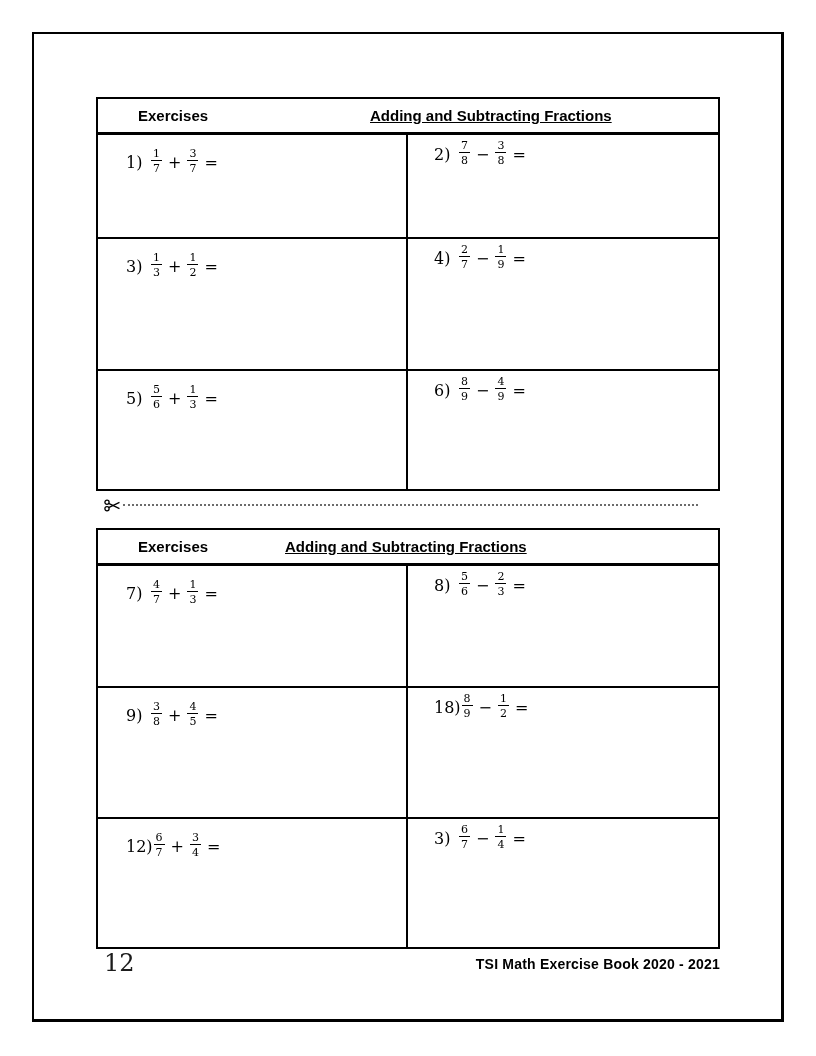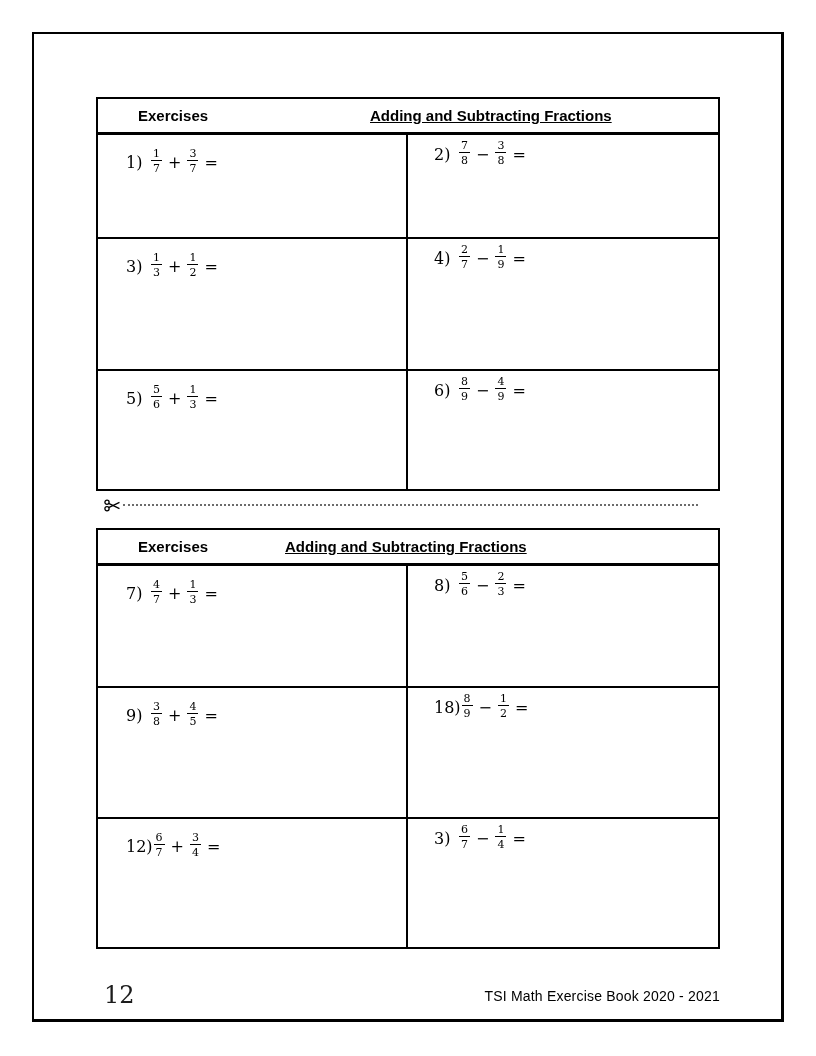--- a/index.html
+++ b/index.html
@@ -35,23 +35,23 @@
   .fden{padding-top:2px;text-align:center;}
   .op{font-size:16px;margin:0 5px;}
   .eqsign{font-size:16px;margin-left:5px;}
 
   
   .cutline{position:absolute;left:104px;width:594px;top:497px;height:16px;display:flex;align-items:center;}
   .scissors{display:inline-block;margin-right:2px;line-height:0;}
   .dots{flex:1;height:0;border-bottom:2px dotted #6b6b6b;}
 
   
-  .footer{position:absolute;left:104px;right:96px;top:980px;display:flex;justify-content:space-between;align-items:flex-start;}
+  .footer{position:absolute;left:104px;right:96px;top:948px;display:flex;justify-content:space-between;align-items:flex-start;}
   .pagenum{font-family:"DejaVu Serif",serif;font-size:24px;line-height:1.1;color:#1c1c1c;margin-top:2px;}
-  .booktitle{font-family:"Liberation Sans",sans-serif;font-weight:normal;font-size:14px;margin-top:8px;letter-spacing:0.2px;}
+  .booktitle{font-family:"Liberation Sans",sans-serif;font-weight:bold;font-size:14px;margin-top:8px;letter-spacing:0.2px;}
 </style>
 </head>
 <body>
 
 <div class="page">
   <div class="page-border"></div>
 
   <div class="wtable table-1">
     <div class="thead">
       <span class="th-label">Exercises</span>

